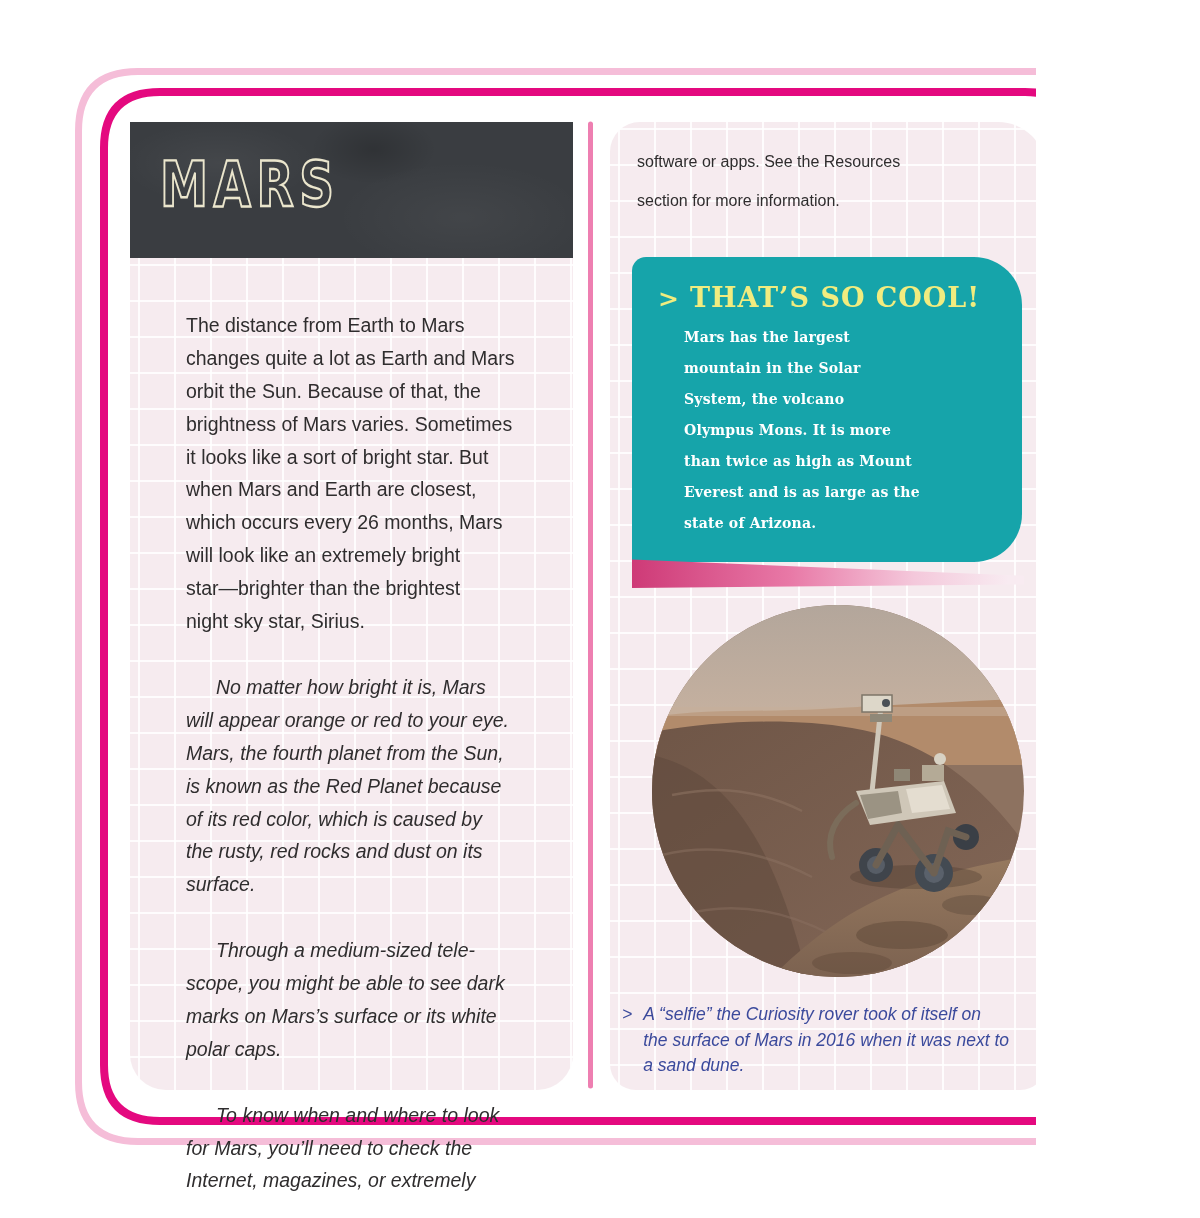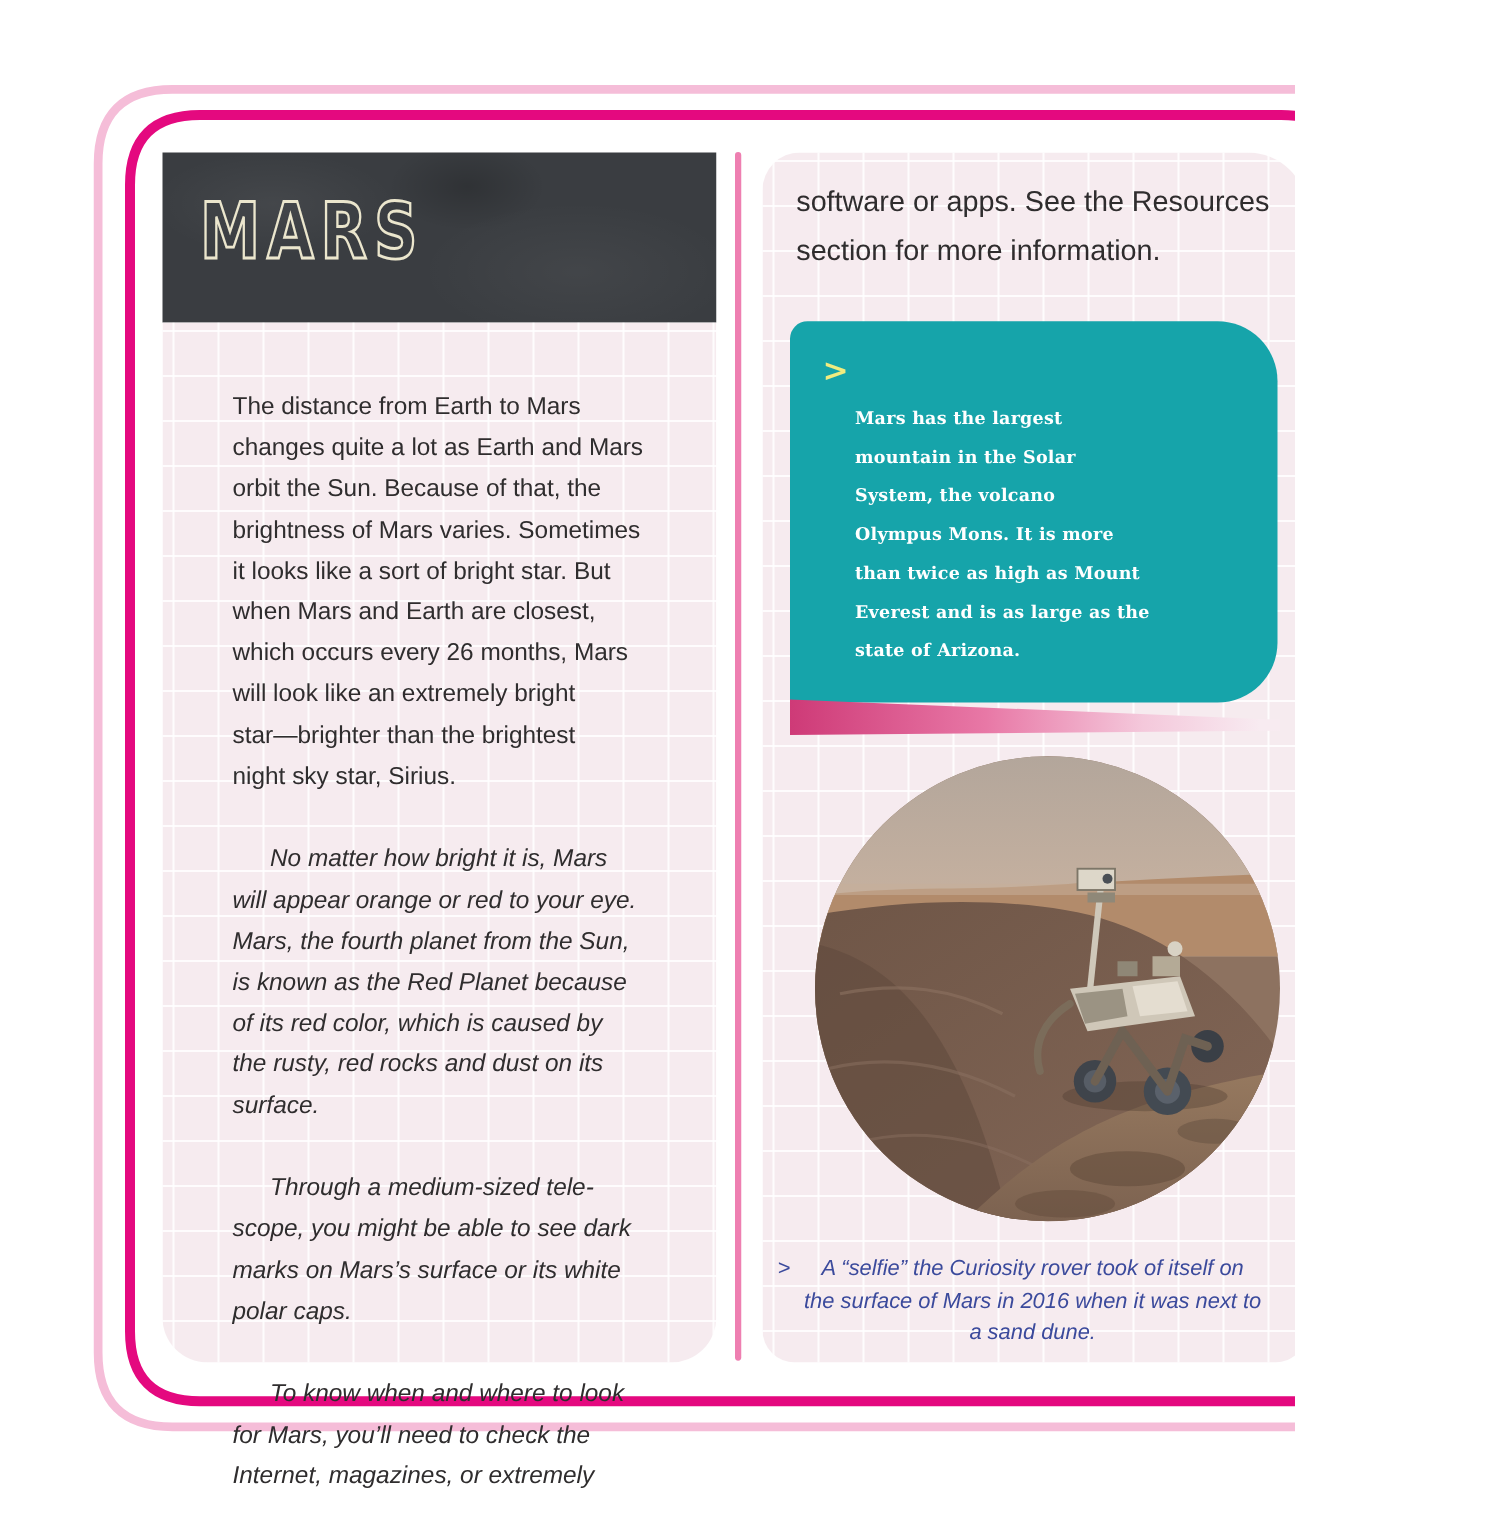--- a/index.html
+++ b/index.html
@@ -54,21 +54,21 @@
   .article-text .para { white-space:pre-line;margin-left:28px; }
   .article-text .para.indent { text-indent:30px;font-style:italic; }
 
   
   .right-grid {
     position:absolute; left:610px; top:122px; width:436px; height:968px;
     border-radius:30px 48px 26px 26px;
   }
   .continuation {
     position:absolute; left:637px; top:142px; width:385px;
-    font-size:23px; line-height:39px; color:#2f2d2e; white-space:pre-line;
+    font-size:16px; line-height:39px; color:#2f2d2e; white-space:pre-line;
   }
 
   .callout {
     position:absolute; left:632px; top:257px; width:390px; height:305px;
     background:#16a4aa; border-radius:14px 48px 48px 0;
   }
   .callout-title-row {
     display:flex; align-items:baseline; gap:10px;
     padding:25px 0 0 26px;
     font-family:"DejaVu Serif", serif; font-weight:700;
@@ -91,21 +91,21 @@
     position:absolute; left:652px; top:605px; width:372px; height:372px;
     border-radius:50%; overflow:hidden; background:#8d7260;
   }
 
   .figure-caption {
     position:absolute; left:622px; top:1002px; width:402px;
     display:flex; gap:11px;
     font-style:italic; font-size:17.5px; line-height:25.5px; color:#3b4a9c;
   }
   .caption-marker { font-weight:400; }
-  .caption-text { white-space:pre-line;text-align:center; }
+  .caption-text { white-space:pre-line; }
 
   
   .sidebar-label {
     position:absolute; left:1098px; top:944px;
     transform:rotate(-90deg); transform-origin:0 0;
     font-size:15px; font-weight:700; letter-spacing:2px;
     color:#141414; white-space:nowrap;
   }
   .eye-logo { position:absolute; left:1057px; top:986px; width:90px; height:90px; }
   .page-number {
@@ -164,20 +164,21 @@
   </div>
 
   <div class="right-grid grid-paper"></div>
 
   <div class="continuation">software or apps. See the Resources
 section for more information.</div>
 
   <div class="callout">
     <div class="callout-title-row">
       <span class="callout-marker">&gt;</span>
+      <span>THAT’S SO COOL!</span>
     </div>
     <div class="callout-body">Mars has the largest
 mountain in the Solar
 System, the volcano
 Olympus Mons. It is more
 than twice as high as Mount
 Everest and is as large as the
 state of Arizona.</div>
   </div>
   <div class="swoosh"></div>

